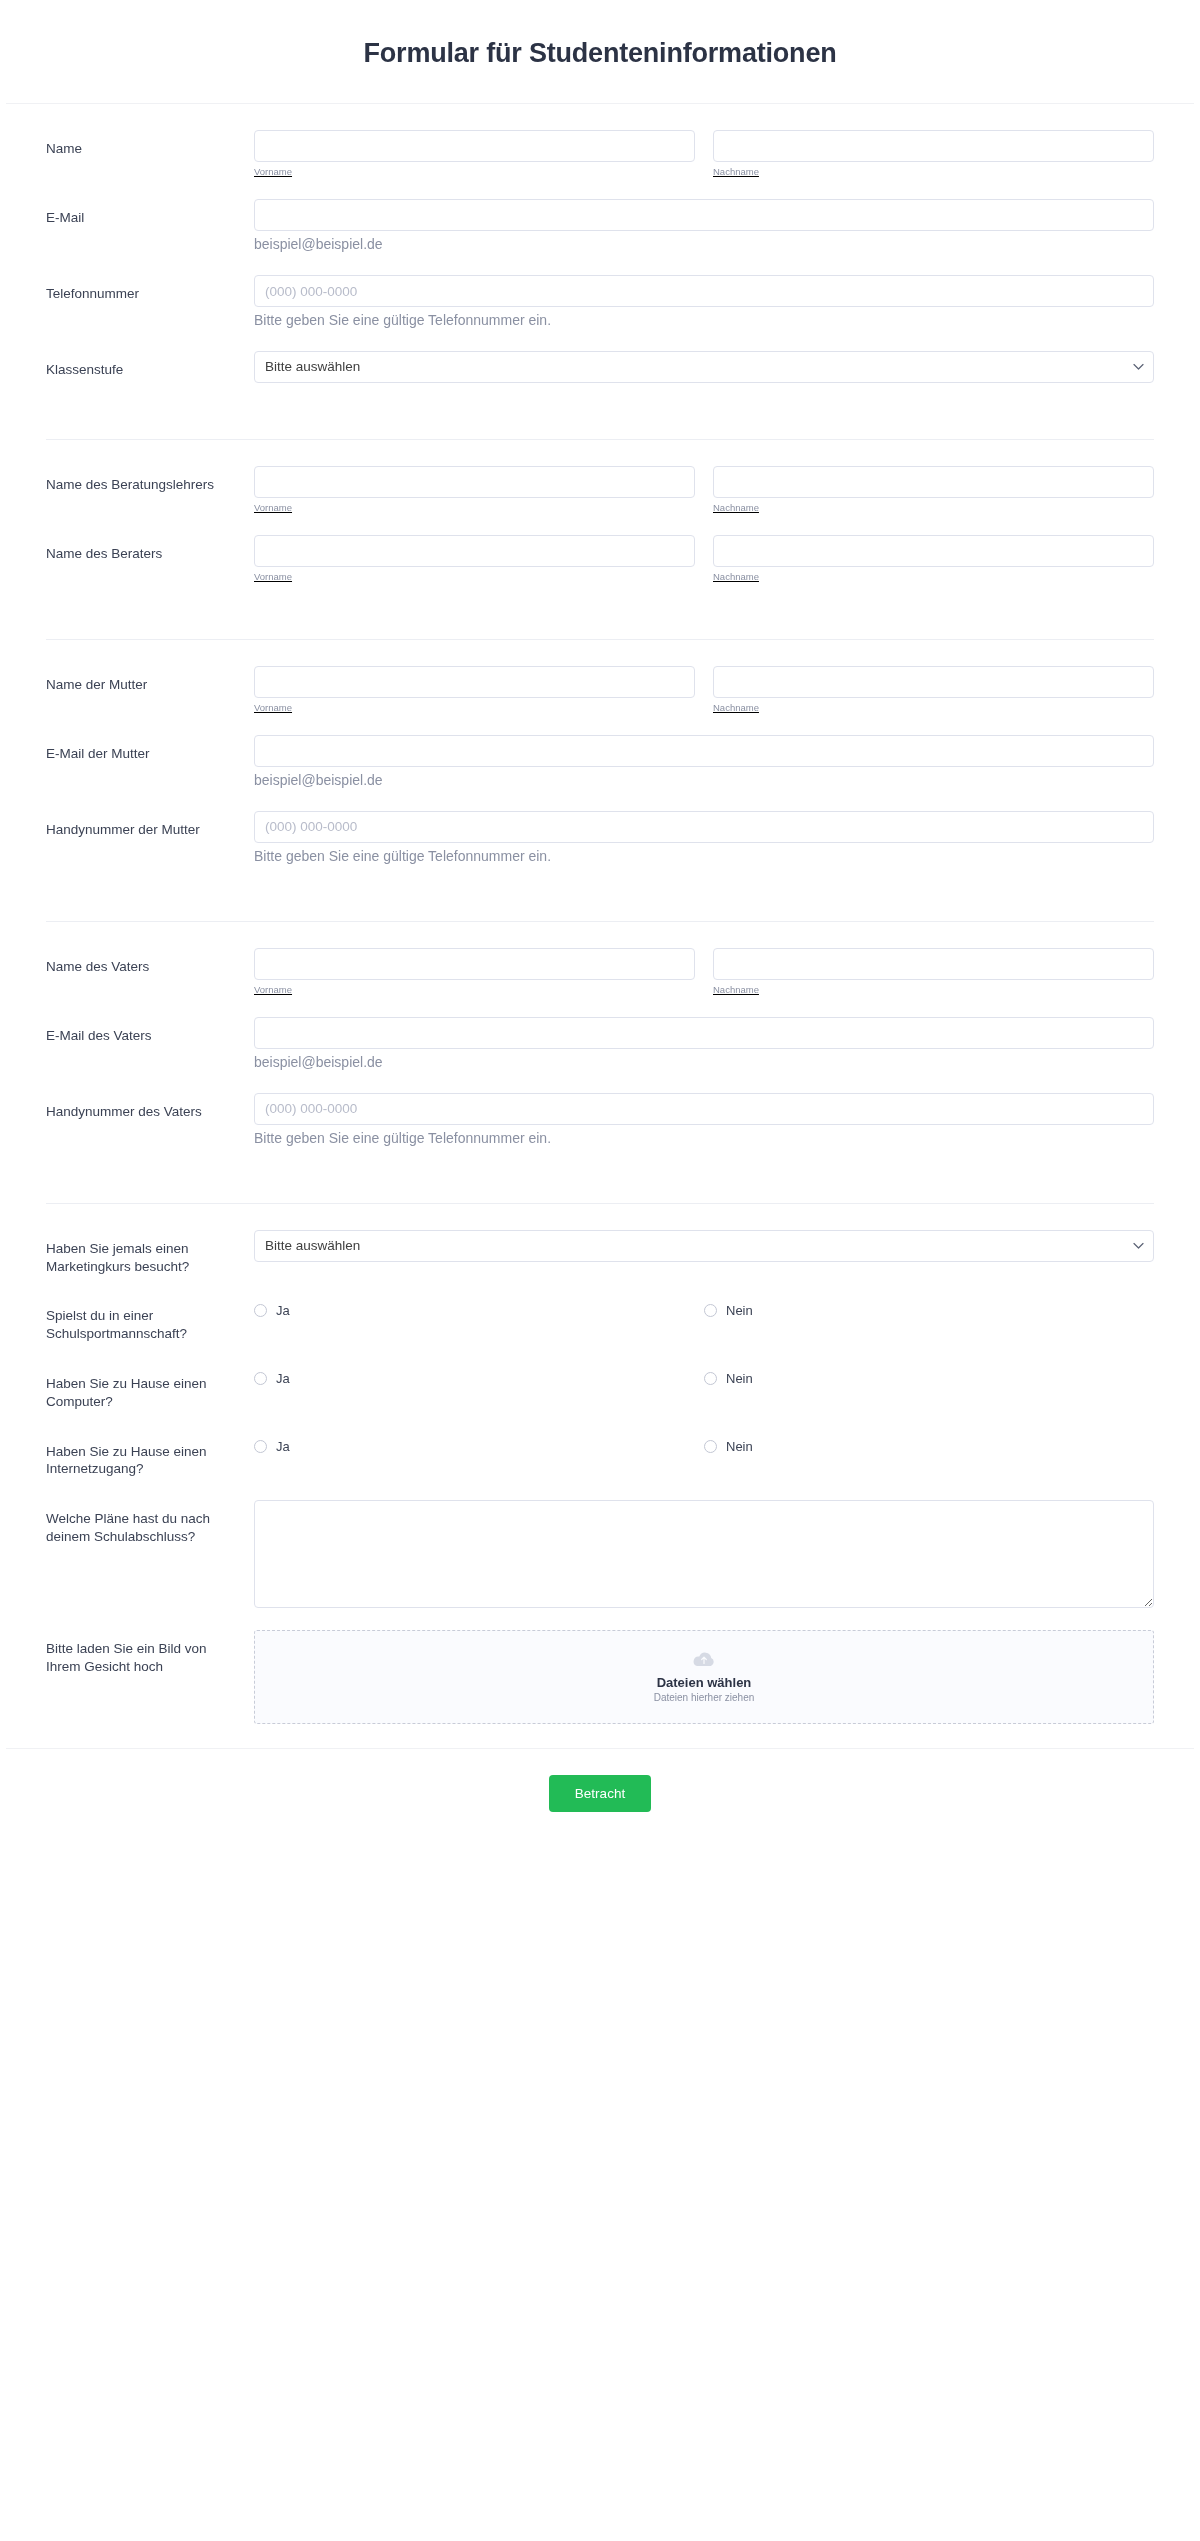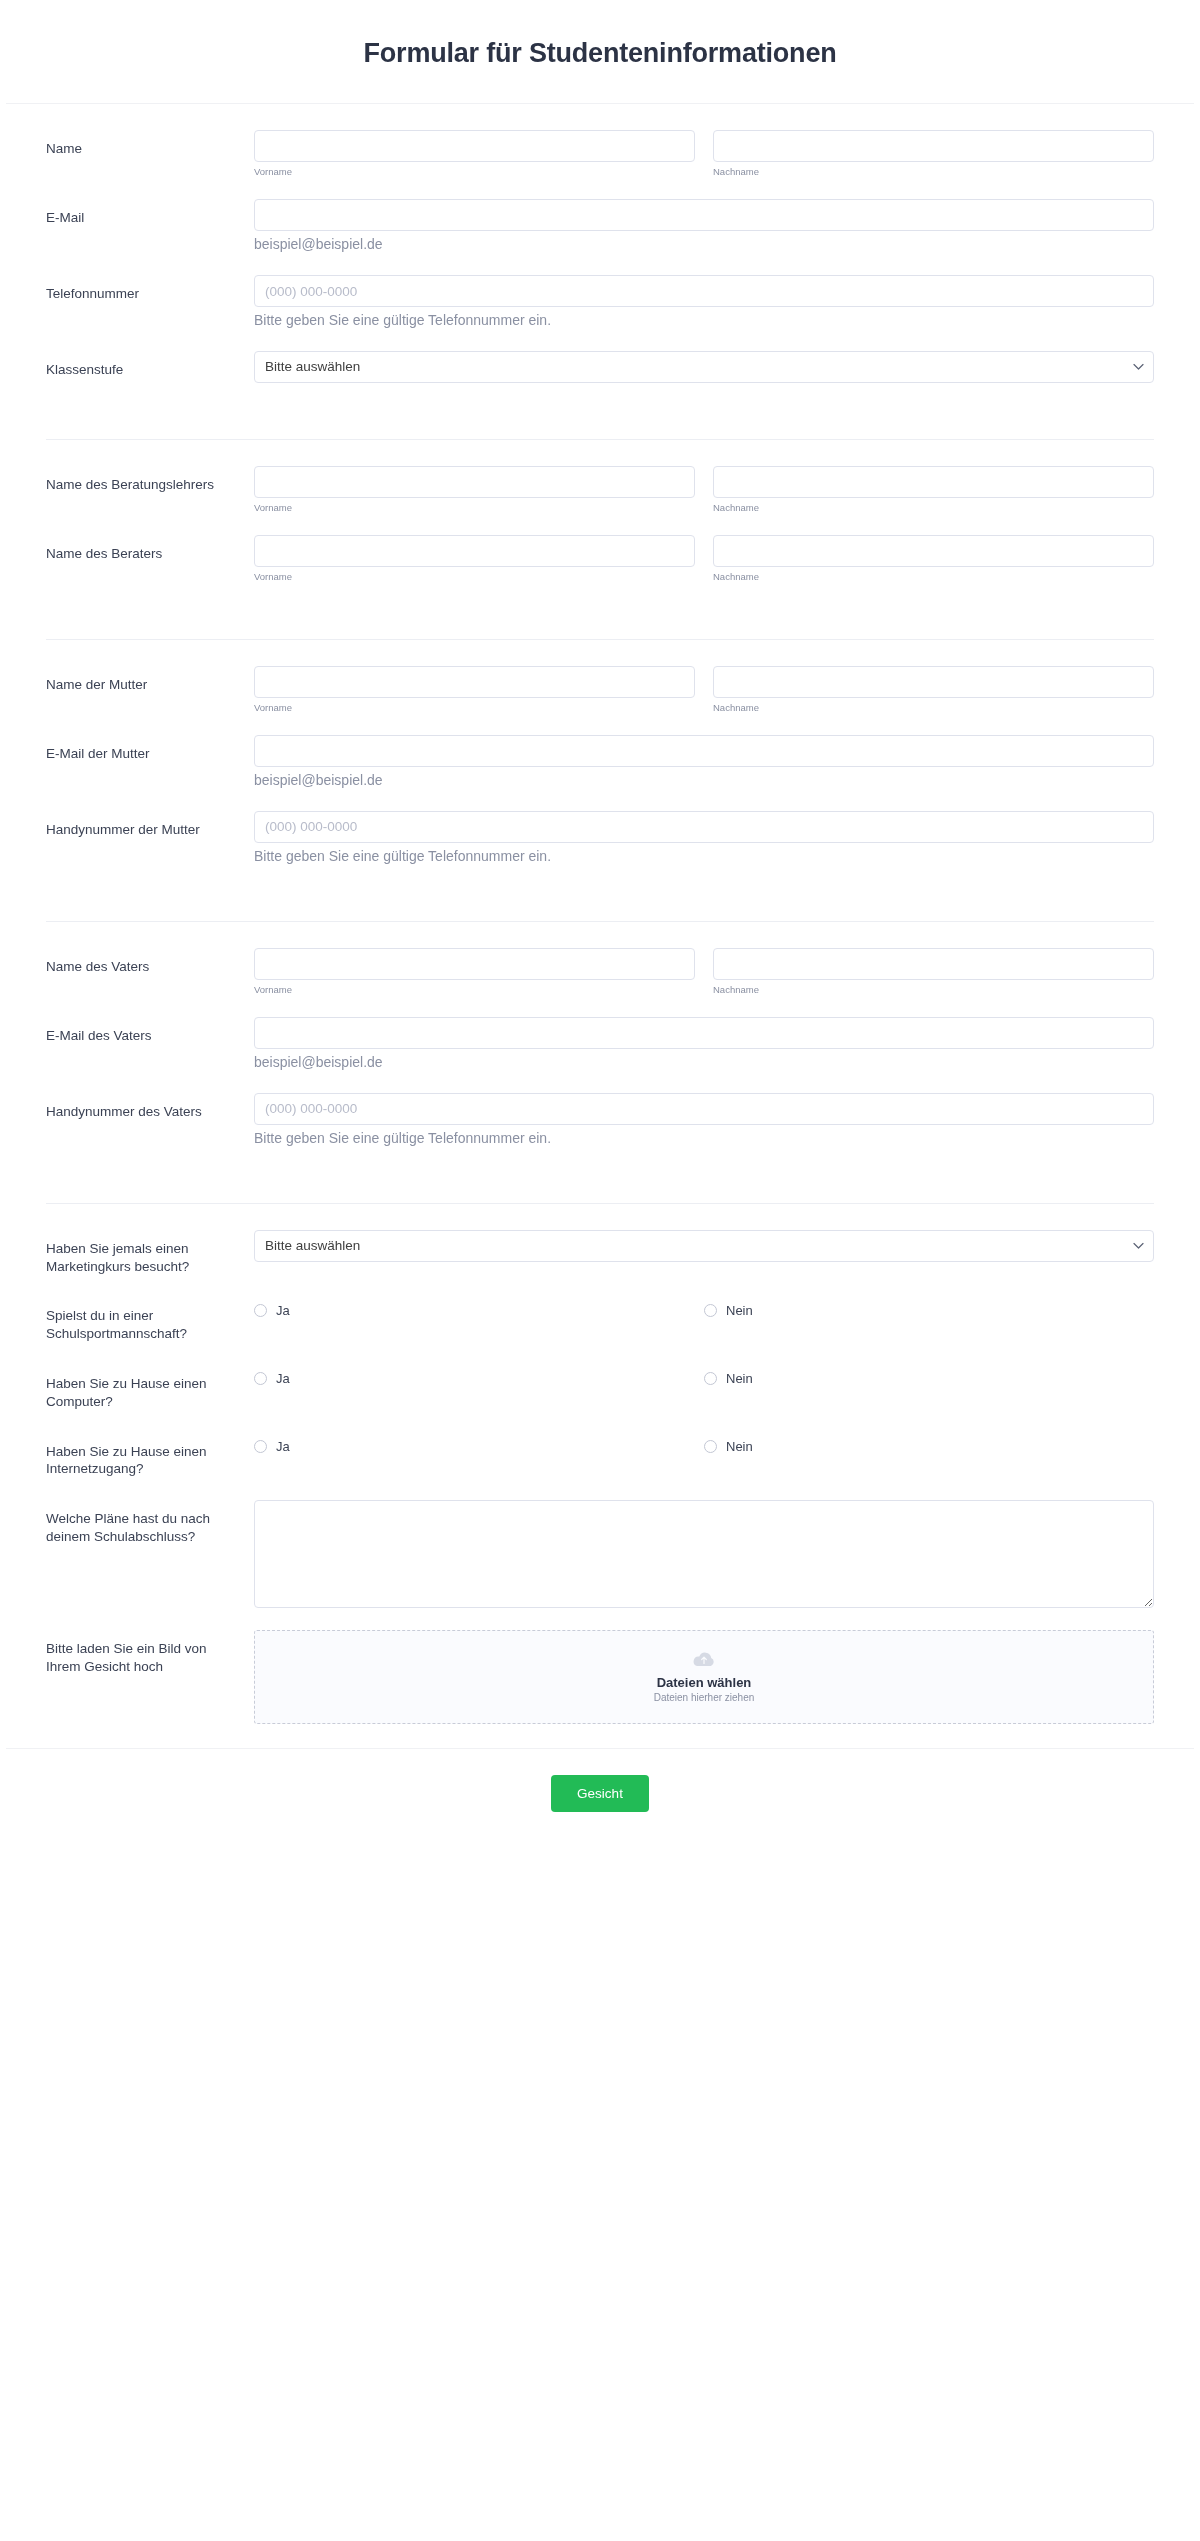--- a/index.html
+++ b/index.html
@@ -67,20 +67,21 @@
     color: #3b4254;
     padding: 4px 10px;
     outline: none;
     font-family: inherit;
   }
   .inp::placeholder { color: #b8bcca; }
 
   .dual {
     display: flex;
     gap: 18px;
+    text-decoration: underline;
   }
   .dual .sub { flex: 1 1 50%; min-width: 0; }
 
   .sublabel {
     font-size: 9.5px;
     color: #8a90a2;
     margin-top: 4px;
     line-height: 1.2;
   }
   .hint {
@@ -459,16 +460,16 @@
           </span>
           <div class="upload-main">Dateien wählen</div>
           <div class="upload-sub">Dateien hierher ziehen</div>
         </div>
       </div>
     </div>
 
   </div>
 
   <div class="form-footer">
-    <button class="submit-btn" type="button">Gesicht</button>
+    <button class="submit-btn" type="button">Betracht</button>
   </div>
 
 </div>
 
 </body></html>

